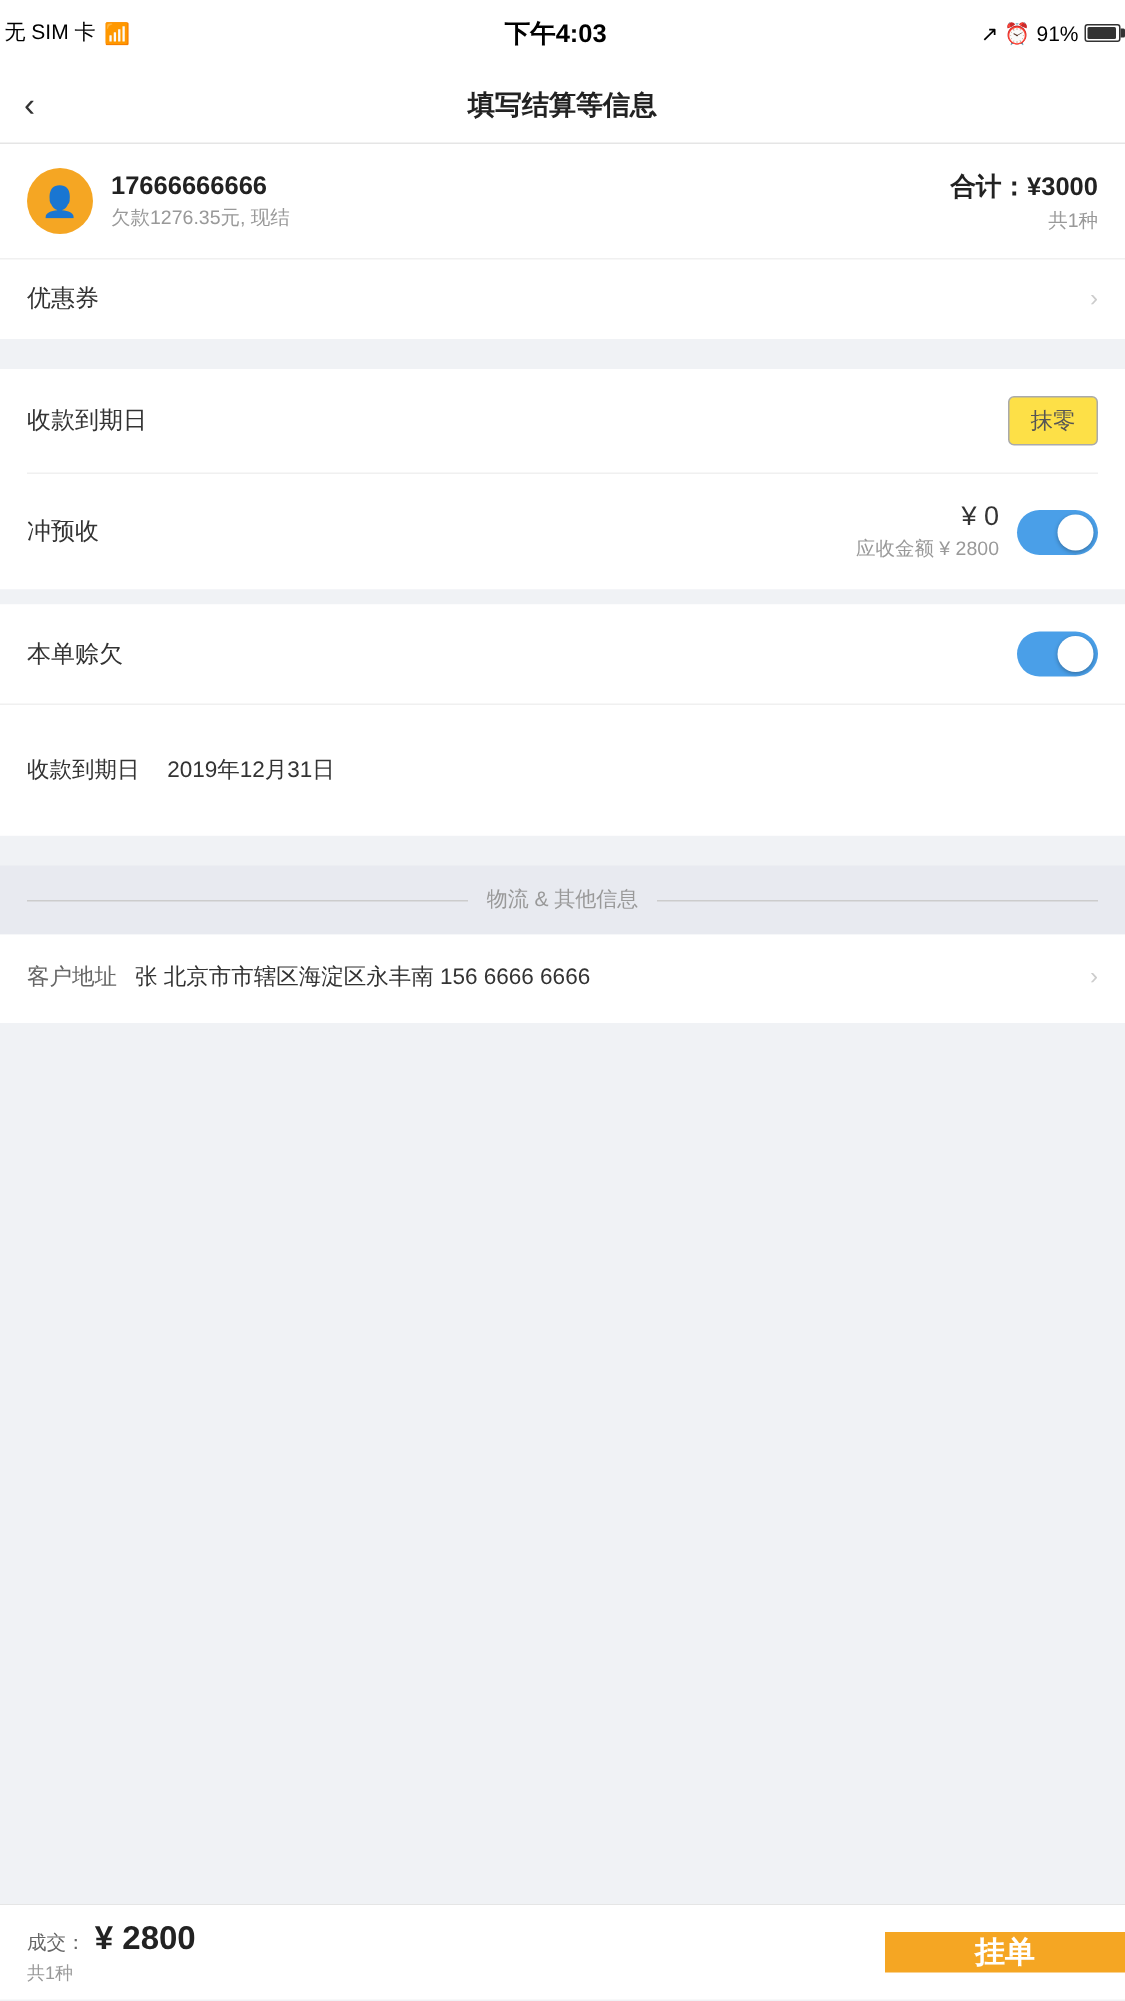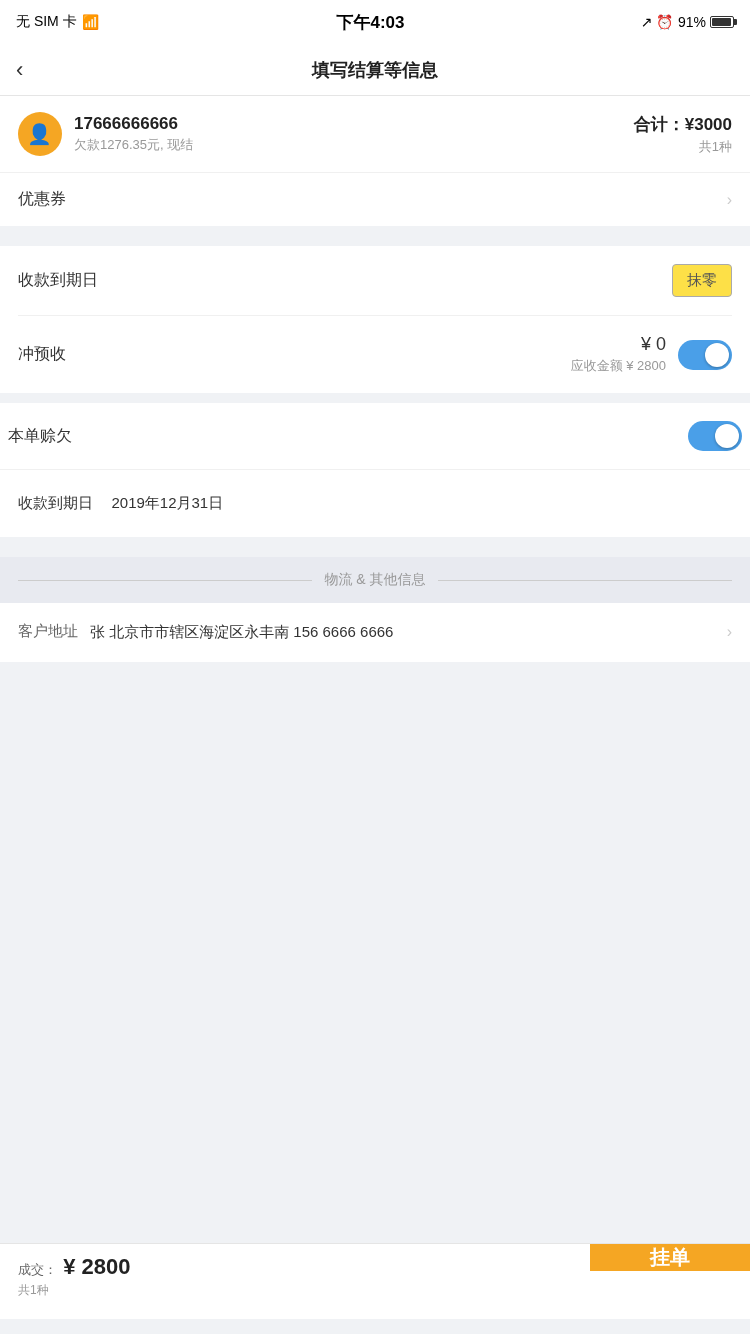--- a/index.html
+++ b/index.html
@@ -13,21 +13,21 @@
       overflow-x: hidden;
     }
 
     
     .status-bar {
       height: 44px;
       background: #fff;
       display: flex;
       align-items: center;
       justify-content: space-between;
-      padding: 0 16px;
+      padding: 0 3px;
       font-size: 15px;
       font-weight: 500;
     }
     .status-left { display: flex; align-items: center; gap: 6px; font-size: 14px; }
     .status-center { font-size: 17px; font-weight: 600; }
     .status-right { display: flex; align-items: center; gap: 4px; font-size: 14px; }
     .battery-icon {
       display: inline-block;
       width: 24px; height: 12px;
       border: 1.5px solid #333;
@@ -176,32 +176,32 @@
     }
     .chong-label { font-size: 16px; color: #333; }
     .chong-right { text-align: right; }
     .chong-amount { font-size: 18px; color: #333; font-weight: 500; }
     .chong-sub { font-size: 13px; color: #999; margin-top: 2px; }
     .chong-right-wrap { display: flex; align-items: center; gap: 12px; }
 
     
     .bendan-section {
       background: #fff;
-      padding: 18px 8px;
+      padding: 18px 18px;
       display: flex;
       align-items: center;
       justify-content: space-between;
       border-top: 1px solid #f0f0f0;
     }
     .bendan-label { font-size: 16px; color: #333; }
 
     
     .duedate-section {
       background: #fff;
-      padding: 24px 18px;
+      padding: 34px 18px;
       border-top: 1px solid #f0f0f0;
     }
     .duedate-text { font-size: 15px; color: #333; }
 
     
     .logistics-divider {
       background: #e8eaf0;
       padding: 14px 18px;
       display: flex;
       align-items: center;
@@ -224,27 +224,27 @@
       justify-content: space-between;
       gap: 12px;
     }
     .address-label { font-size: 15px; color: #666; flex-shrink: 0; margin-top: 1px; }
     .address-content { font-size: 15px; color: #333; flex: 1; line-height: 1.5; }
     .address-chevron { color: #ccc; font-size: 16px; margin-top: 2px; }
 
     
     .bottom-bar {
       position: fixed;
-      bottom: 15px;
+      bottom: 1px;
       left: 0;
       width: 750px;
-      height: 76px;
-      background: #fff;
-      display: flex;
-      align-items: flex-start;
+      height: 64px;
+      background: #fff;
+      display: flex;
+      align-items: center;
       border-top: 1px solid #e5e5e5;
     }
     .bottom-summary {
       flex: 1;
       padding: 10px 18px;
       display: flex;
       flex-direction: column;
       justify-content: center;
     }
     .bottom-summary-top { font-size: 15px; color: #333; }

